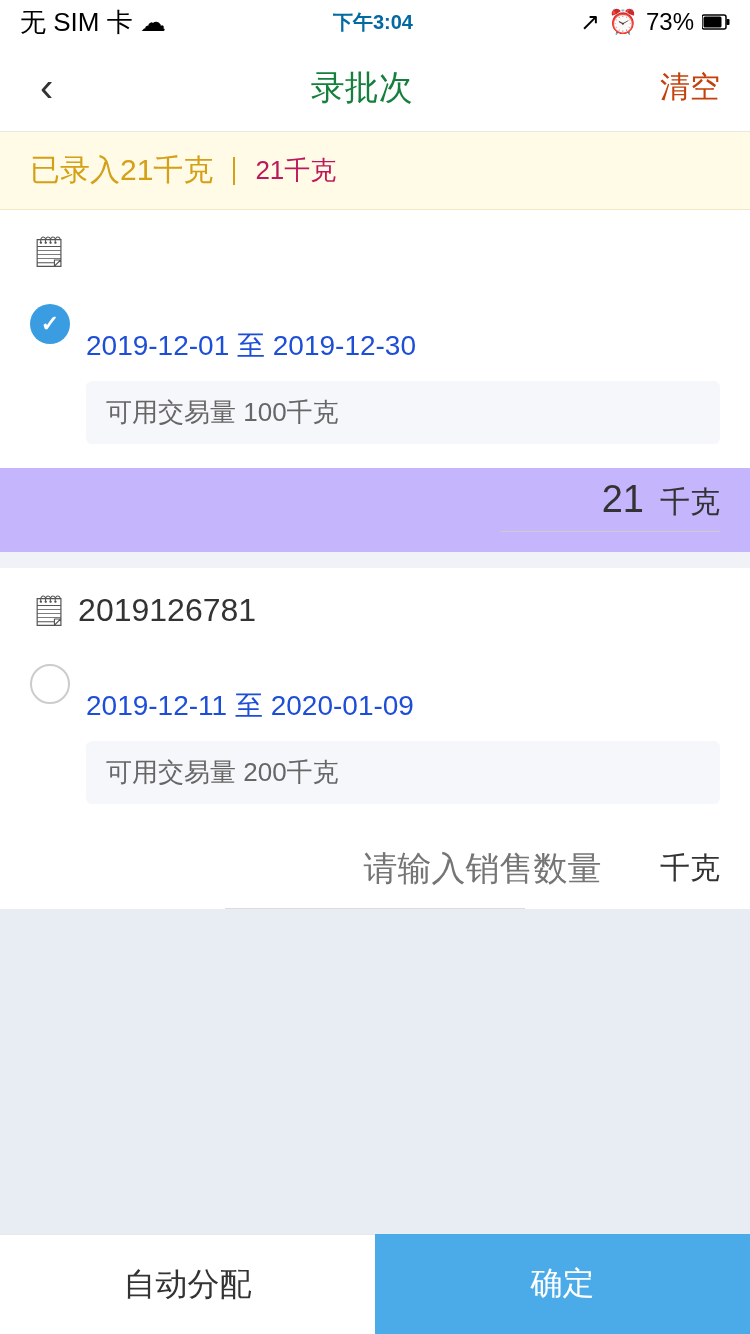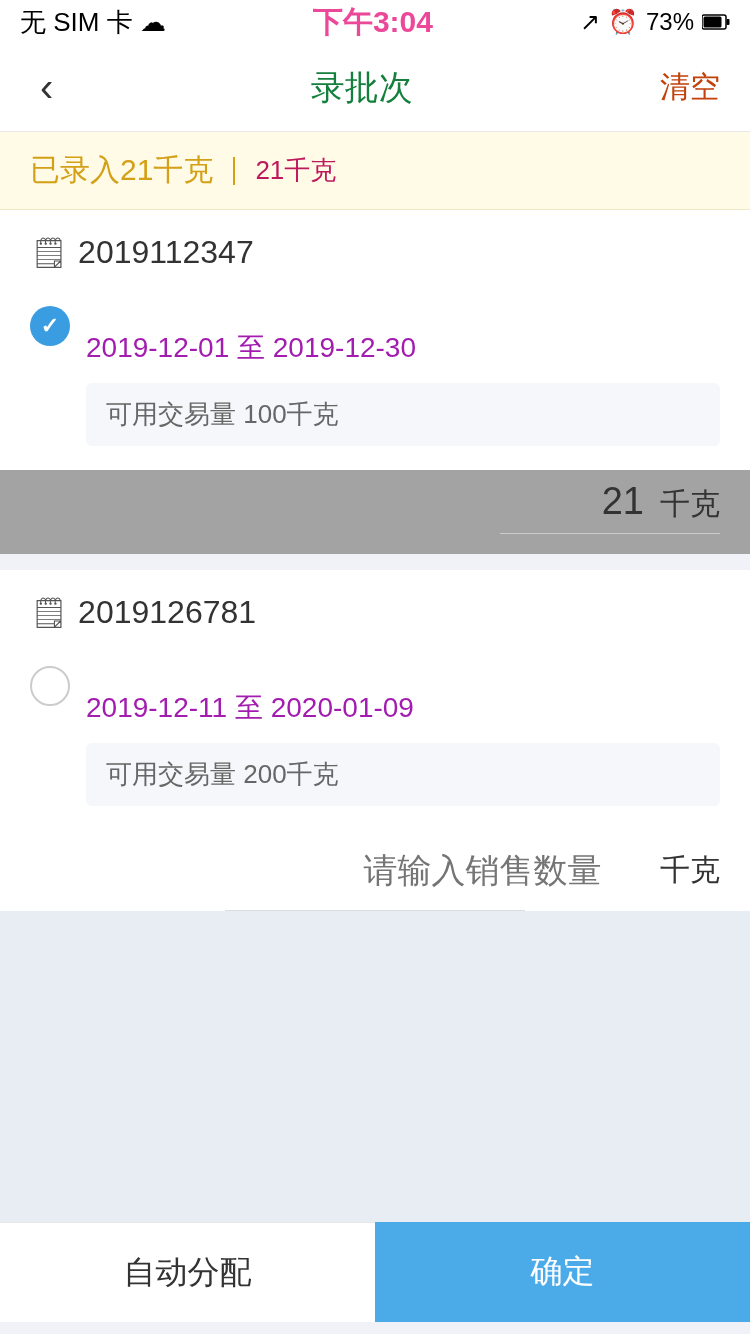--- a/index.html
+++ b/index.html
@@ -25,23 +25,23 @@
       text-align: right;
     }
     .status-left {
       display: flex;
       align-items: center;
       gap: 8px;
       font-size: 26px;
       color: #000;
     }
     .status-center {
-      font-size: 30px;
+      font-size: 20px;
       font-weight: 600;
-      color: #ec4899;
+      color: #0369a1;
     }
     .status-right {
       display: flex;
       align-items: center;
       gap: 8px;
       font-size: 24px;
       color: #000;
     }
 
     
@@ -141,21 +141,21 @@
       background: #3a9de1;
     }
     .radio-circle.checked::after {
       content: '✓';
       color: #fff;
       font-size: 22px;
       font-weight: bold;
     }
     .batch-date {
       font-size: 28px;
-      color: #a21caf;
+      color: #1d4ed8;
       margin-top: 44px;
     }
     .batch-quantity-box {
       background: #f5f7fa;
       border-radius: 6px;
       padding: 14px 20px;
       font-size: 26px;
       color: #666;
       margin-left: 56px;
     }
@@ -213,21 +213,21 @@
       flex: 1;
       min-height: 380px;
     }
 
     
     .bottom-bar {
       width: 750px;
       height: 100px;
       display: flex;
       position: fixed;
-      bottom: 12px;
+      bottom: 0;
       left: 0;
     }
     .btn-auto {
       flex: 1;
       background: #fff;
       border: none;
       font-size: 32px;
       color: #333;
       cursor: pointer;
       display: flex;
@@ -247,21 +247,21 @@
       justify-content: center;
     }
 
     .main-content {
       display: flex;
       flex-direction: column;
       min-height: calc(1334px - 44px - 88px - 100px);
     }
 
     .amount-wrapper {
-      background: #a3a3a3;
+      background: #c4b5fd;
     }
     .amount-inner {
       display: flex;
       flex-direction: column;
       align-items: flex-end;
       padding: 10px 30px 20px 30px;
     }
     .amount-number-row {
       display: flex;
       align-items: baseline;
@@ -307,21 +307,20 @@
   <div class="info-banner">
     <span class="info-banner-text">已录入21千克</span>
     <div class="info-banner-divider"></div>
     <span class="info-banner-value">21千克</span>
   </div>
 
   <div class="batch-card">
     <div class="batch-card-inner">
       <div class="batch-header">
         <span class="batch-icon">🗒</span>
-        <span class="batch-id">2019112347</span>
       </div>
       <div class="batch-date-row">
         <div class="radio-circle checked"></div>
         <span class="batch-date">2019-12-01 至 2019-12-30</span>
       </div>
       <div class="batch-quantity-box">可用交易量 100千克</div>
     </div>
 
     <div class="amount-wrapper">
       <div class="amount-inner">

